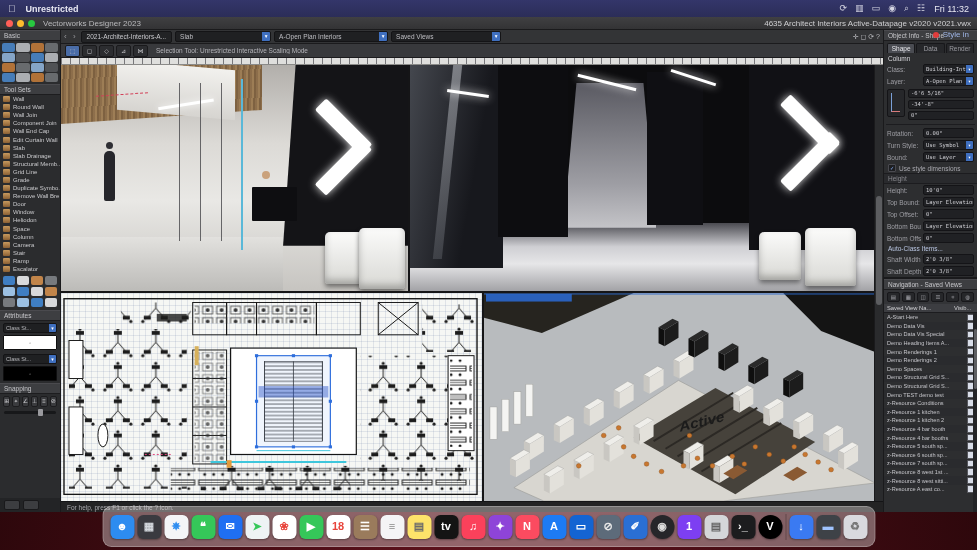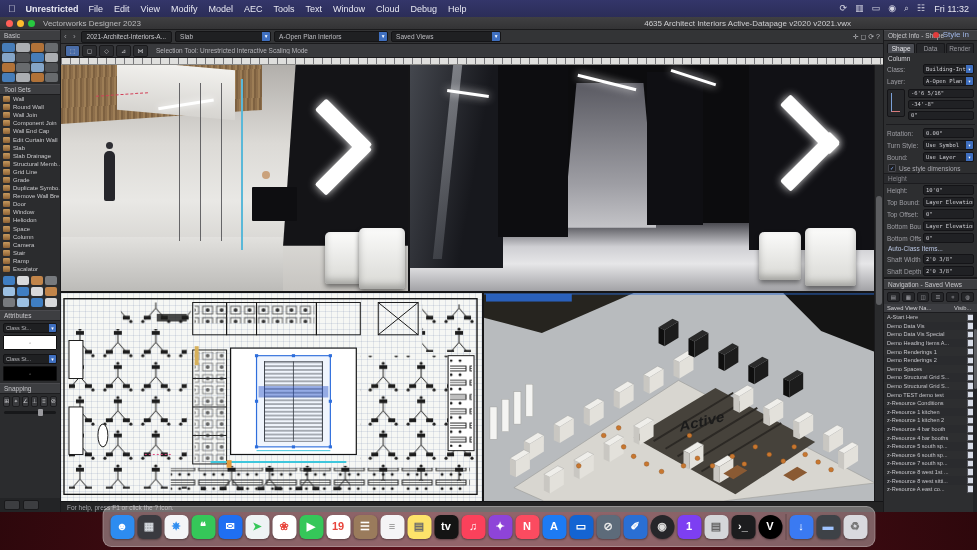--- a/index.html
+++ b/index.html
@@ -19,21 +19,21 @@
   .mb-icon{font-size:9px;opacity:.9;}
   .mb-time{font-size:9px;}
 
   
   .window{position:absolute;top:17px;left:0;width:977px;height:495px;background:#242527;}
   .titlebar{height:12px;background:linear-gradient(#404042,#333335);display:flex;align-items:center;
             padding:0 6px;color:#b9b9bc;font-size:8px;border-bottom:1px solid #1a1a1c;}
   .lights{display:flex;gap:4px;margin-right:8px;}
   .light{width:7px;height:7px;border-radius:50%;}
   .l-red{background:#ff5f57}.l-yel{background:#febc2e}.l-grn{background:#28c840}
-  .tb-doc{margin-left:auto;margin-right:120px;color:#cfcfd2;}
+  .tb-doc{margin-left:auto;color:#cfcfd2;}
   .tb-signin{position:absolute;right:8px;top:13px;color:#9fb6e8;font-size:8px;display:flex;gap:4px;align-items:center;}
   .rec-dot{width:6px;height:6px;border-radius:50%;background:#e03c3c;display:inline-block;}
 
   .win-body{display:flex;height:482px;}
 
   
   .left-col{width:60px;background:#2b2c2e;border-right:1px solid #1a1a1c;display:flex;flex-direction:column;}
   .pal-hdr{height:9px;background:#3d3e41;color:#c6c6ca;font-size:6.5px;line-height:9px;padding-left:4px;
            border-top:1px solid #4a4a4e;border-bottom:1px solid #1d1d1f;white-space:nowrap;overflow:hidden;}
   .basic-grid{display:grid;grid-template-columns:repeat(4,1fr);gap:1px;padding:2px;background:#2b2c2e;}
@@ -183,35 +183,20 @@
   .dock-item.divider{width:1px;height:26px;background:rgba(60,40,40,.45);border-radius:0;box-shadow:none;}
 </style>
 </head>
 <body>
 
 <div id="screen">
 
   <div class="menubar">
     <span class="apple"></span>
     <span class="mb-app">Unrestricted</span>
-    <span class="mb-items">
-
-    <span class="menu-item">File</span>
-        <span class="menu-item">Edit</span>
-        <span class="menu-item">View</span>
-        <span class="menu-item">Modify</span>
-        <span class="menu-item">Model</span>
-        <span class="menu-item">AEC</span>
-        <span class="menu-item">Tools</span>
-        <span class="menu-item">Text</span>
-        <span class="menu-item">Window</span>
-        <span class="menu-item">Cloud</span>
-        <span class="menu-item">Debug</span>
-        <span class="menu-item">Help</span>
-      </span>
     <span class="mb-right">
       <span style="display:flex;gap:8px;">
 
       <span class="mb-icon">⟳</span>
           <span class="mb-icon">▥</span>
           <span class="mb-icon">▭</span>
           <span class="mb-icon">◉</span>
           <span class="mb-icon">⌕</span>
           <span class="mb-icon">☷</span>
         </span>
@@ -845,21 +830,21 @@
       <div class="dock-item" style="background: rgb(238, 243, 244);">
         <span class="di-glyph" style="color: rgb(53, 199, 89);">➤</span>
       </div>
       <div class="dock-item" style="background: rgb(255, 255, 255);">
         <span class="di-glyph" style="color: rgb(232, 69, 60);">❀</span>
       </div>
       <div class="dock-item" style="background: rgb(53, 199, 89);">
         <span class="di-glyph" style="color: rgb(255, 255, 255);">▶</span>
       </div>
       <div class="dock-item" style="background: rgb(255, 255, 255);">
-        <span class="di-glyph" style="color: rgb(232, 69, 60);">19</span>
+        <span class="di-glyph" style="color: rgb(232, 69, 60);">18</span>
       </div>
       <div class="dock-item" style="background: rgb(154, 123, 92);">
         <span class="di-glyph" style="color: rgb(255, 255, 255);">☰</span>
       </div>
       <div class="dock-item" style="background: rgb(244, 244, 246);">
         <span class="di-glyph" style="color: rgb(136, 136, 136);">≡</span>
       </div>
       <div class="dock-item" style="background: rgb(253, 227, 106);">
         <span class="di-glyph" style="color: rgb(107, 107, 107);">▤</span>
       </div>

